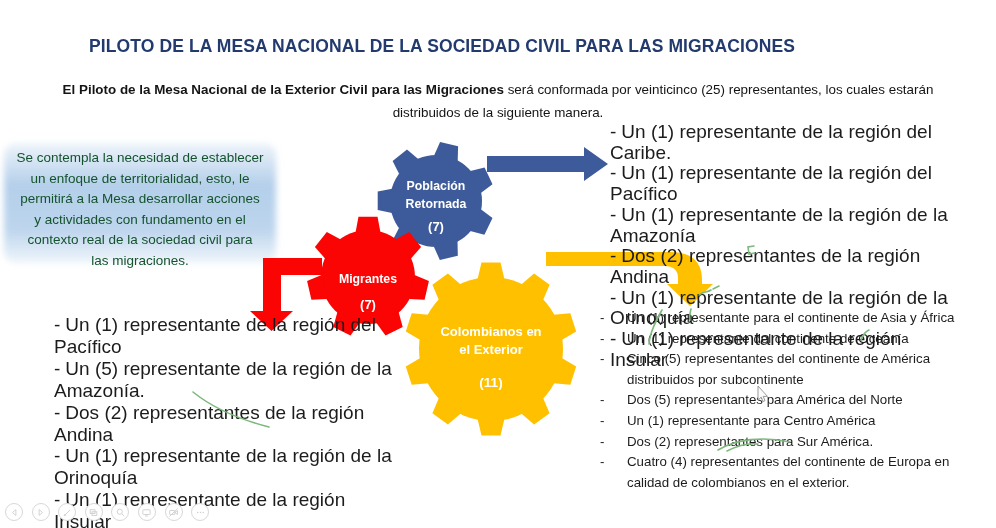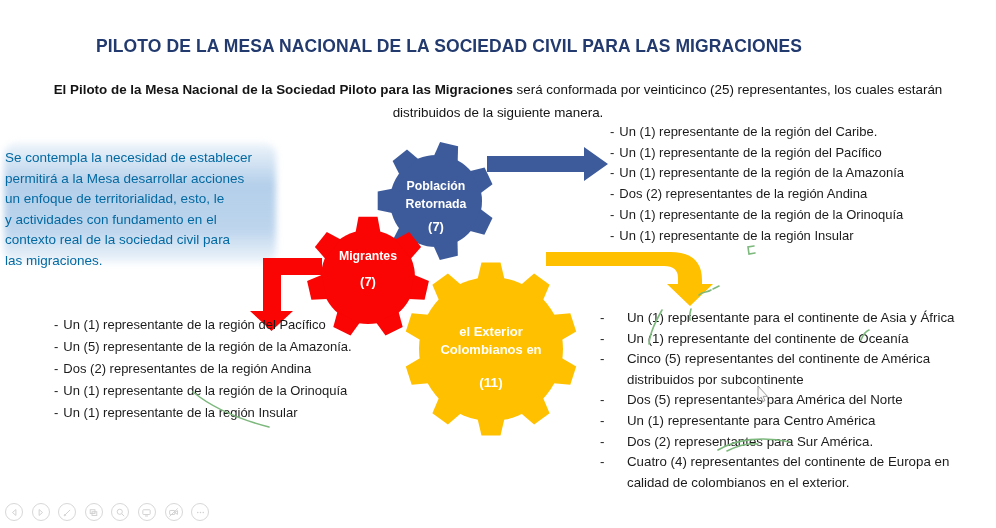--- a/index.html
+++ b/index.html
@@ -3,54 +3,54 @@
 <meta charset="utf-8">
 <style>
   html,body { margin:0; padding:0; background:#fff; }
   .canvas {
     position:relative; width:996px; height:528px; background:#ffffff;
     font-family:"Liberation Sans", sans-serif; overflow:hidden; color:#1a1a1a;
   }
   .abs { position:absolute; }
 
   .slide-title {
-    left:7px; top:36px; width:884px; text-align:center;
+    left:0; top:36px; width:884px; text-align:center;
     font-size:17.5px; font-weight:bold; color:#223A6E; letter-spacing:.1px;
   }
   .slide-subtitle {
     left:50px; top:79px; width:896px; text-align:center;
     font-size:13.4px; line-height:22.5px; color:#141414;
   }
   .slide-subtitle b { font-weight:bold; }
 
   .left-note-bg {
     left:4px; top:143px; width:272px; height:120px; border-radius:12px;
     background:linear-gradient(180deg, rgba(190,214,238,.25) 0%, rgba(167,199,231,.85) 35%,
                rgba(167,199,231,.75) 72%, rgba(195,218,240,.25) 100%);
     filter:blur(3px);
   }
   .left-note {
-    left:5px; top:148px; width:270px; 
-    font-size:13.5px; line-height:20.5px; color:#0369a1;
+    left:5px; top:148px; width:270px; text-align:center;
+    font-size:13.5px; line-height:20.5px; color:#14532d;
   }
   .left-note div { white-space:nowrap; }
 
   svg.layer { position:absolute; left:0; top:0; pointer-events:none; }
 
   .gear-label {
     text-align:center; color:#ffffff; font-weight:bold;
     font-size:12.3px; line-height:17.5px;
   }
   .gear-label .count { font-size:13px; }
   .gear-label.yellow { font-size:13px; }
   .gear-label.yellow .count { font-size:13.5px; }
 
   ul.plain { list-style:none; margin:0; padding:0; }
 
-  .list { font-size:13px; color:#1c1c1c; }
+  .list { font-size:19px; color:#1c1c1c; }
   .list-top-right    { left:610px; top:122px; width:352px; line-height:20.7px; }
   .list-bottom-left  { left:54px;  top:314px; width:348px; line-height:21.9px; }
   .list-top-right li::before, .list-bottom-left li::before { content:"-"; margin-right:5px; }
 
   .list-exterior { left:600px; top:308px; width:360px; line-height:20.6px; font-size:13.3px; }
   .list-exterior li { padding-left:27px; }
   .list-exterior li::before { content:"-"; display:inline-block; width:27px; margin-left:-27px; }
 
   .toolbar { left:5px; top:503px; display:flex; gap:8.6px; }
   .tb-btn {
@@ -60,27 +60,27 @@
   }
   .tb-btn svg { display:block; }
 </style>
 </head>
 <body>
 
 <div class="canvas">
 
   <div class="abs slide-title">PILOTO DE LA MESA NACIONAL DE LA SOCIEDAD CIVIL PARA LAS MIGRACIONES</div>
 
-  <div class="abs slide-subtitle"><b>El Piloto de la Mesa Nacional de la Sociedad Piloto para las Migraciones</b><span> será conformada por veinticinco (25) representantes, los cuales estarán distribuidos de la siguiente manera.</span></div>
+  <div class="abs slide-subtitle"><b>El Piloto de la Mesa Nacional de la Exterior Civil para las Migraciones</b><span> será conformada por veinticinco (25) representantes, los cuales estarán distribuidos de la siguiente manera.</span></div>
 
   <div class="abs left-note-bg"></div>
   <div class="abs left-note">
     <div>Se contempla la necesidad de establecer</div>
+    <div>un enfoque de territorialidad, esto, le</div>
     <div>permitirá a la Mesa desarrollar acciones</div>
-    <div>un enfoque de territorialidad, esto, le</div>
     <div>y actividades con fundamento en el</div>
     <div>contexto real de la sociedad civil para</div>
     <div>las migraciones.</div>
   </div>
 
   <svg class="layer" width="996" height="528" viewBox="0 0 996 528">
     <polygon points="487,156 584,156 584,147 608,164 584,181 584,172 487,172" fill="#3D5B9B"></polygon>
     <path d="M322,258 L263,258 L263,311 L250,311 L271.5,331 L293,311 L281,311 L281,275 L322,275 Z" fill="#FA0404"></path>
     <path d="M546,252 L670,252 Q702,252 702,280 L702,284 L713,284 L690,306 L667,284 L678,284 L678,278 Q678,266 664,266 L546,266 Z" fill="#FFC000"></path>
     <g>
@@ -116,27 +116,27 @@
         <polygon points="420.3,340.1 405.8,331.4 411.7,313.2 428.5,314.7" fill="#FFC000"></polygon>
         <polygon points="439.0,300.2 432.4,284.7 447.9,273.4 460.7,284.5" fill="#FFC000"></polygon>
       </g>
   </svg>
 
   <div class="abs gear-label" style="left:366px; top:178px; width:140px;">
     <div>Población</div>
     <div>Retornada</div>
     <div class="count" style="margin-top:5px;">(7)</div>
   </div>
-  <div class="abs gear-label" style="left:298px; top:248px; width:140px;">
+  <div class="abs gear-label" style="left:298px; top:271px; width:140px;">
     <div>Migrantes</div>
     <div class="count" style="margin-top:7px;">(7)</div>
   </div>
   <div class="abs gear-label yellow" style="left:406px; top:323px; width:170px;">
+    <div>Colombianos en</div>
     <div>el Exterior</div>
-    <div>Colombianos en</div>
     <div class="count" style="margin-top:16px;">(11)</div>
   </div>
 
   <ul class="abs plain list list-top-right">
     <li>Un (1) representante de la región del Caribe.</li>
     <li>Un (1) representante de la región del Pacífico</li>
     <li>Un (1) representante de la región de la Amazonía</li>
     <li>Dos (2) representantes de la región Andina</li>
     <li>Un (1) representante de la región de la Orinoquía</li>
     <li>Un (1) representante de la región Insular</li>

